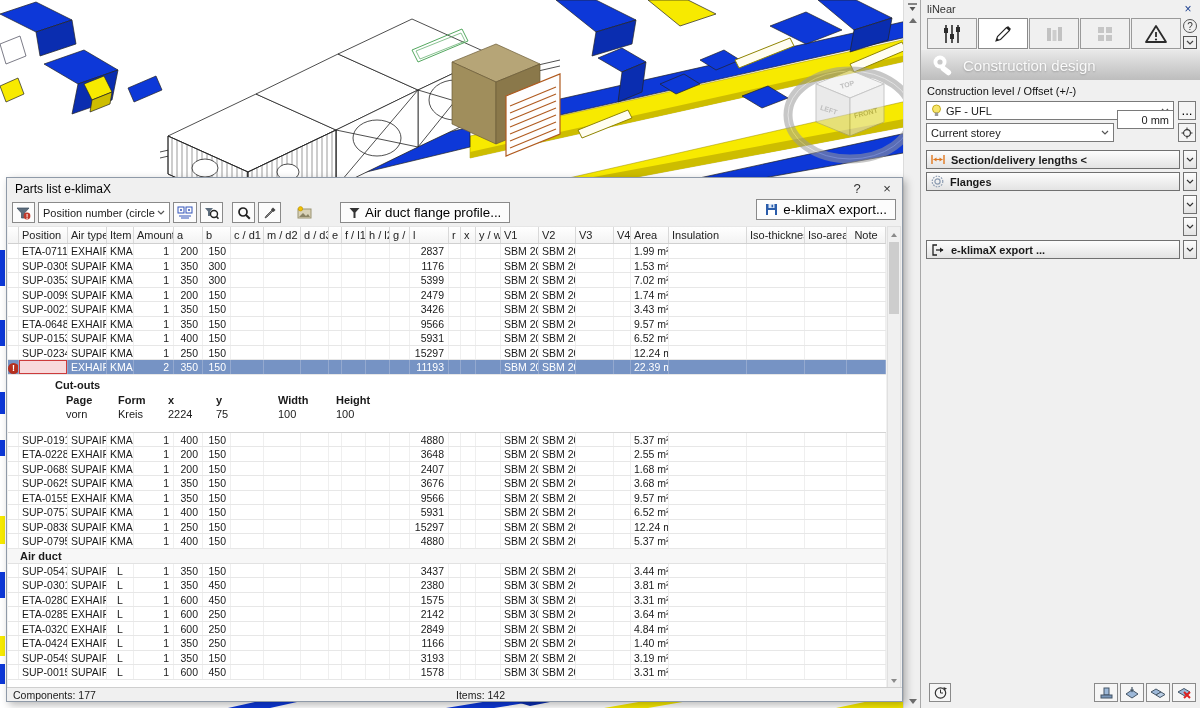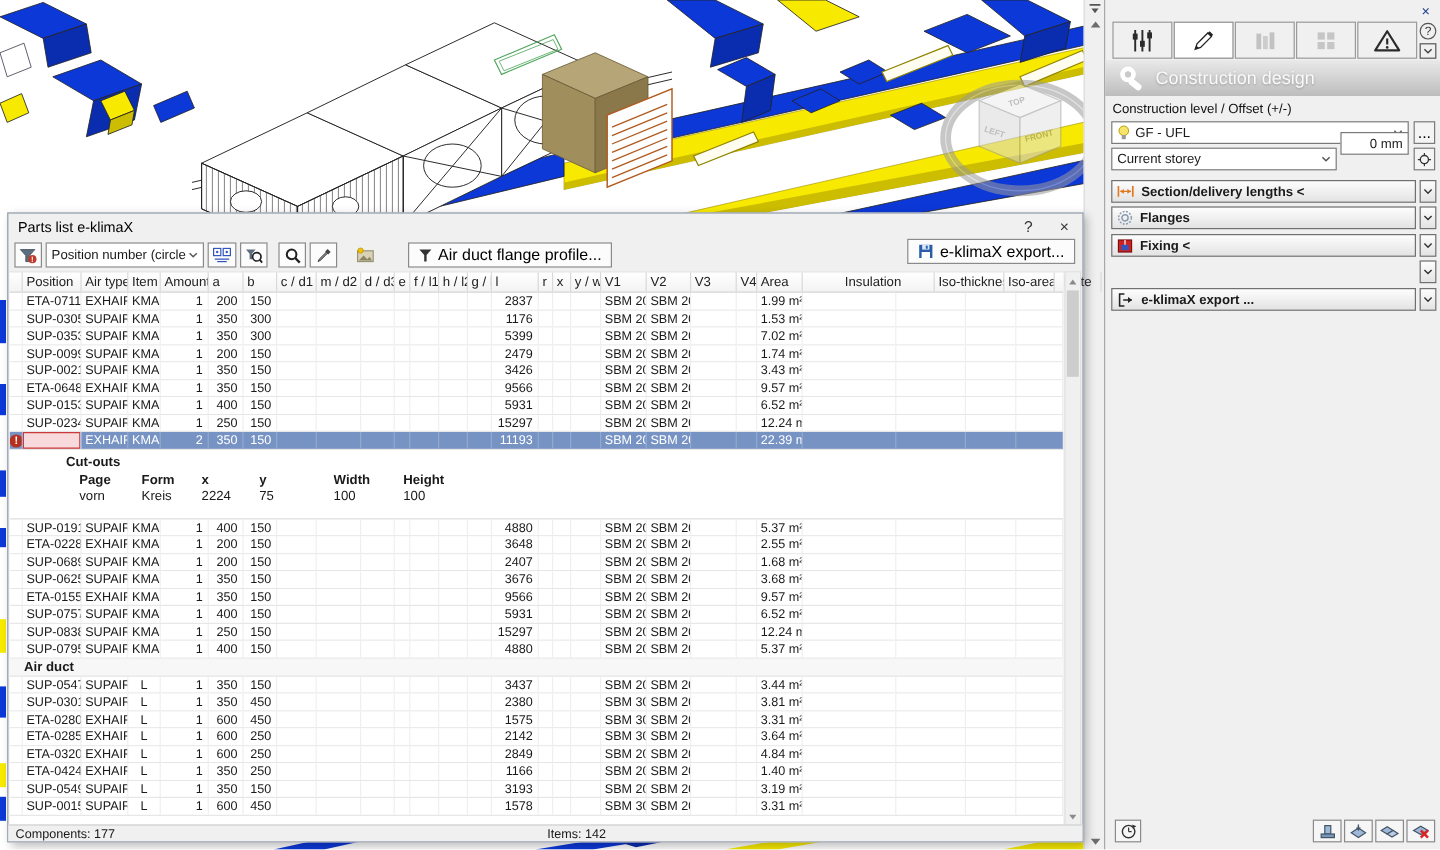--- a/index.html
+++ b/index.html
@@ -331,21 +331,21 @@
       <div class="hc" style="width: 20px;">g / l3</div>
       <div class="hc" style="width: 39px;">l</div>
       <div class="hc" style="width: 12px;">r</div>
       <div class="hc" style="width: 15px;">x</div>
       <div class="hc" style="width: 25px;">y / w</div>
       <div class="hc" style="width: 38px;">V1</div>
       <div class="hc" style="width: 37px;">V2</div>
       <div class="hc" style="width: 38px;">V3</div>
       <div class="hc" style="width: 17px;">V4</div>
       <div class="hc" style="width: 38px;">Area</div>
-      <div class="hc" style="width: 78px; margin-left: 32px;">Insulation</div>
+      <div class="hc" style="width: 78px;">Insulation</div>
       <div class="hc" style="width: 58px;">Iso-thickness</div>
       <div class="hc" style="width: 42px;">Iso-area</div>
       <div class="hc" style="width: 39px; text-align: center;">Note</div>
     </div>
   <div class="tbody" id="tbody">
       <div class="row">
         <div class="c" style="width: 11px; padding: 0px;"></div>
         <div class="c" style="width: 49px;">ETA-0711</div>
         <div class="c" style="width: 39px;">EXHAIR</div>
         <div class="c ce" style="width: 27px;">KMA</div>
@@ -1101,20 +1101,23 @@
       </div>
   </div>
 
   <div class="statusbar">
     <span style="left:6px">Components: 177</span>
     <span style="left:449px">Items: 142</span>
   </div>
 </div>
 
 <div class="panel">
+  <div class="p-title">
+    <span>liNear</span>
+  </div>
   <button class="p-close">×</button>
 
   <div class="p-tabs">
     <div class="ptab">
       <span>
           <svg width="22" height="22">
             <g stroke="#2b2b2b" stroke-width="1.6">
               <line x1="5" y1="2" x2="5" y2="20"></line>
               <line x1="11" y1="2" x2="11" y2="20"></line>
               <line x1="17" y1="2" x2="17" y2="20"></line>
@@ -1252,30 +1255,20 @@
         </svg>
       </span>
     <span>Flanges</span>
   </div>
   <button class="secchev" style="top:172px">
       <svg width="8" height="6">
         <path d="M1 1l3 3 3-3" fill="none" stroke="#333" stroke-width="1.2"></path>
       </svg>
     </button>
 
-  <div class="secbar" style="top:195px">
-    <span>
-        <svg width="13" height="12">
-          <rect x="1" y="1" width="11" height="10" fill="#cc2222" stroke="#7a1010"></rect>
-          <rect x="3.5" y="5" width="6" height="4.5" fill="#3355bb"></rect>
-          <line x1="6.5" y1="1" x2="6.5" y2="5" stroke="#fff" stroke-width="1"></line>
-        </svg>
-      </span>
-    <span>Fixing &lt;</span>
-  </div>
   <button class="secchev" style="top:195px">
       <svg width="8" height="6">
         <path d="M1 1l3 3 3-3" fill="none" stroke="#333" stroke-width="1.2"></path>
       </svg>
     </button>
 
   <button class="secchev" style="top:217px">
       <svg width="8" height="6">
         <path d="M1 1l3 3 3-3" fill="none" stroke="#333" stroke-width="1.2"></path>
       </svg>

